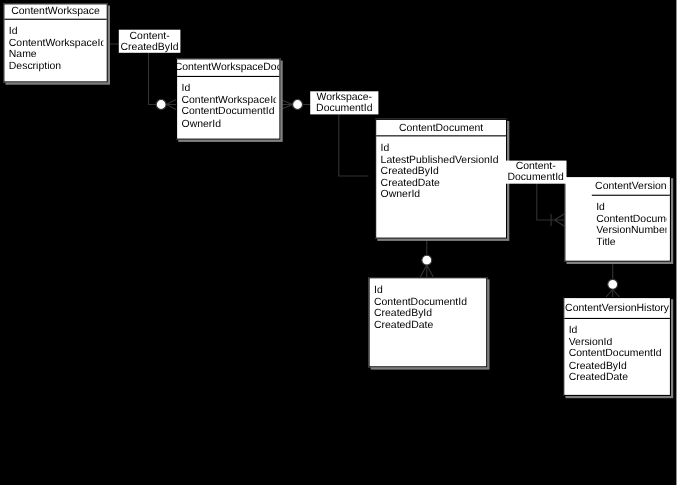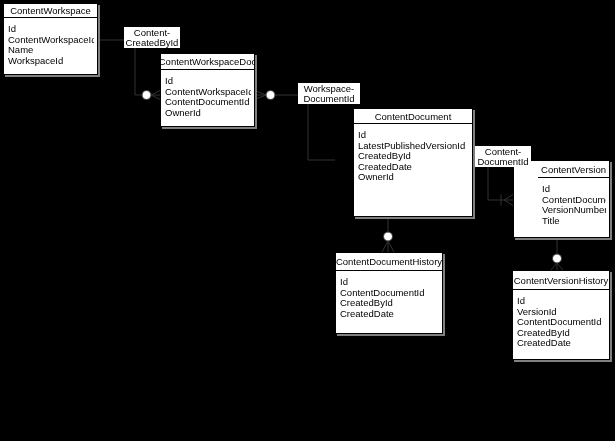--- a/index.html
+++ b/index.html
@@ -49,21 +49,20 @@
     overflow: hidden;
   }
   .rel-label {
     position: absolute;
     background: #ffffff;
     font-size: 9.5px;
     line-height: 9.5px;
     text-align: center;
     color: #000000;
     padding: 1px 0;
-    margin-left: 16px;
   }
 </style>
 </head>
 <body>
 
 <div class="canvas">
 
   <svg class="wires" viewBox="0 0 615 441" fill="none" stroke="#333333" stroke-width="1">
 
     <g>
@@ -97,35 +96,35 @@
       <path d="M557,263 L551,270 M557,263 L557,270 M557,263 L563,270"></path>
     </g>
   </svg>
 
   <div class="entity" style="left:3px; top:3px; width:95px; height:72px;">
     <div class="title" style="height:13px;">ContentWorkspace</div>
     <div class="fields">
       <div class="frow">Id</div>
       <div class="frow">ContentWorkspaceId</div>
       <div class="frow">Name</div>
-      <div class="frow">WorkspaceId</div>
+      <div class="frow">Description</div>
     </div>
   </div>
 
   <div class="entity" style="left:160px; top:53px; width:95px; height:74px;">
     <div class="title" style="height:15px;">ContentWorkspaceDoc</div>
     <div class="fields">
       <div class="frow">Id</div>
       <div class="frow">ContentWorkspaceId</div>
       <div class="frow">ContentDocumentId</div>
       <div class="frow">OwnerId</div>
     </div>
   </div>
 
-  <div class="entity" style="left:353px; top:108px; width:120px; height:109px;">
+  <div class="entity" style="left:341px; top:108px; width:120px; height:109px;">
     <div class="title" style="height:14px;">ContentDocument</div>
     <div class="fields">
       <div class="frow">Id</div>
       <div class="frow">LatestPublishedVersionId</div>
       <div class="frow">CreatedById</div>
       <div class="frow">CreatedDate</div>
       <div class="frow">OwnerId</div>
     </div>
   </div>
 
@@ -133,21 +132,20 @@
     <div class="title" style="height:16px;">ContentVersion</div>
     <div class="fields">
       <div class="frow">Id</div>
       <div class="frow">ContentDocumentId</div>
       <div class="frow">VersionNumber</div>
       <div class="frow">Title</div>
     </div>
   </div>
 
   <div class="entity" style="left:335px; top:252px; width:108px; height:82px;">
-    <div class="title" style="height:17px;">ContentDocumentHistory</div>
     <div class="fields">
       <div class="frow">Id</div>
       <div class="frow">ContentDocumentId</div>
       <div class="frow">CreatedById</div>
       <div class="frow">CreatedDate</div>
     </div>
   </div>
 
   <div class="entity" style="left:512px; top:270px; width:98px; height:90px;">
     <div class="title" style="height:18px;">ContentVersionHistory</div>

